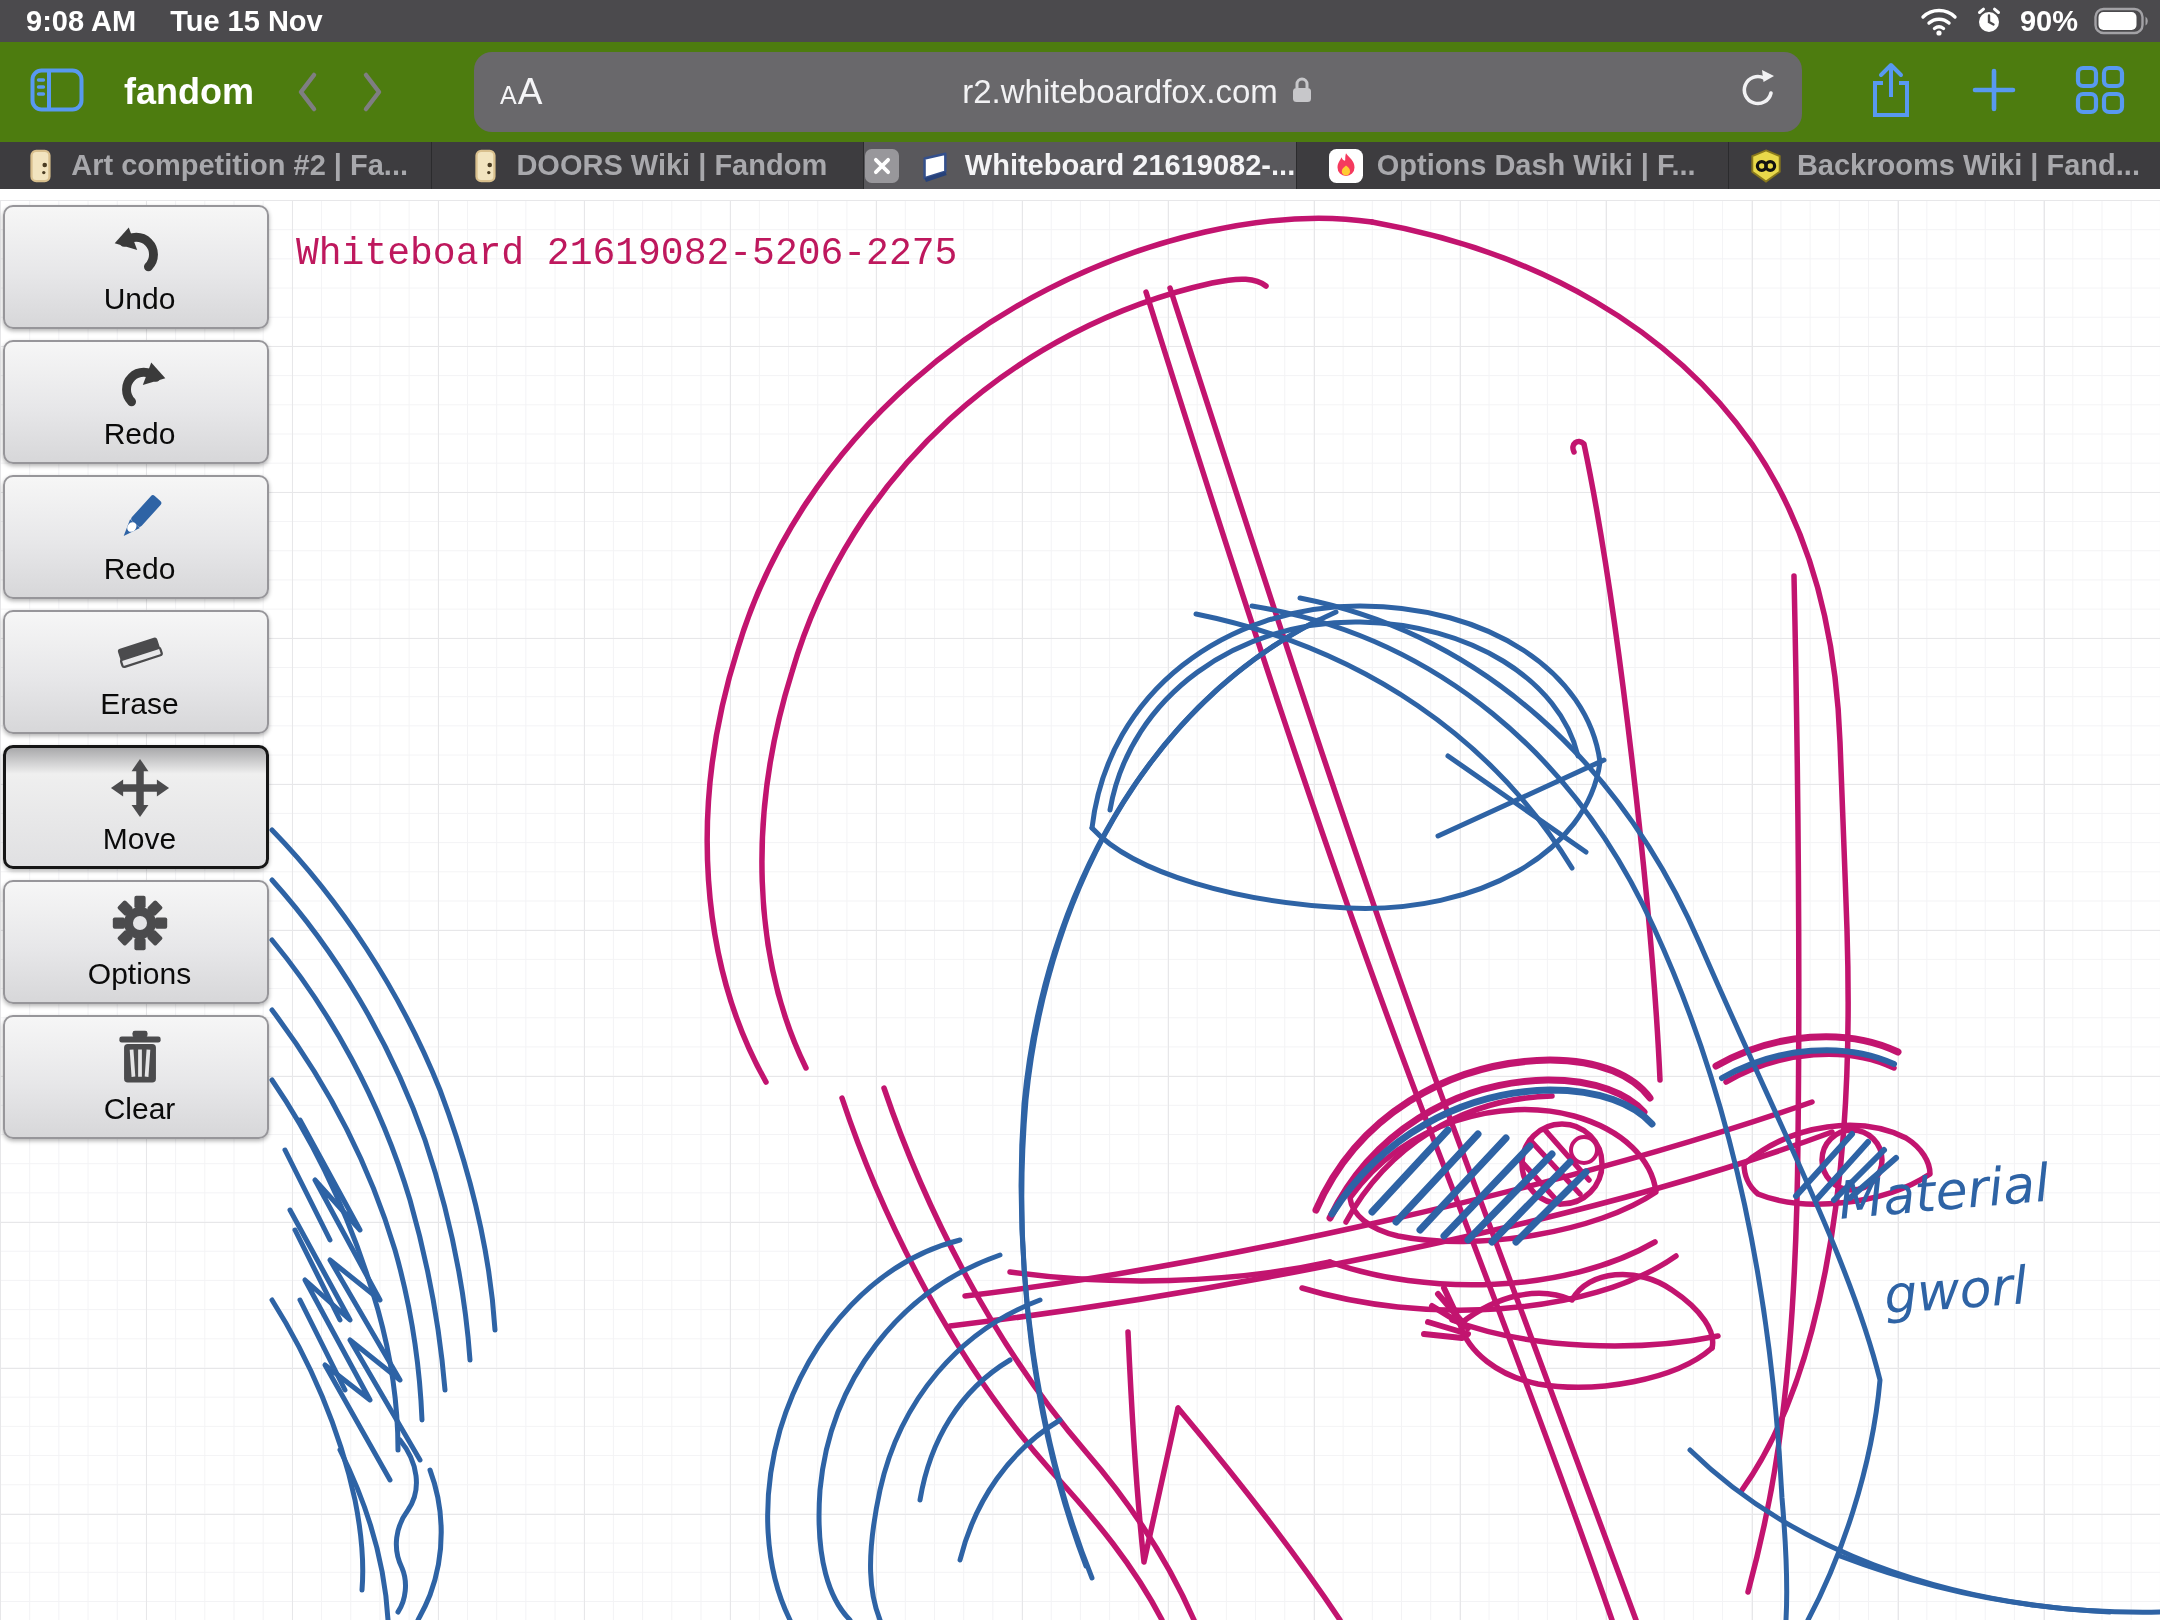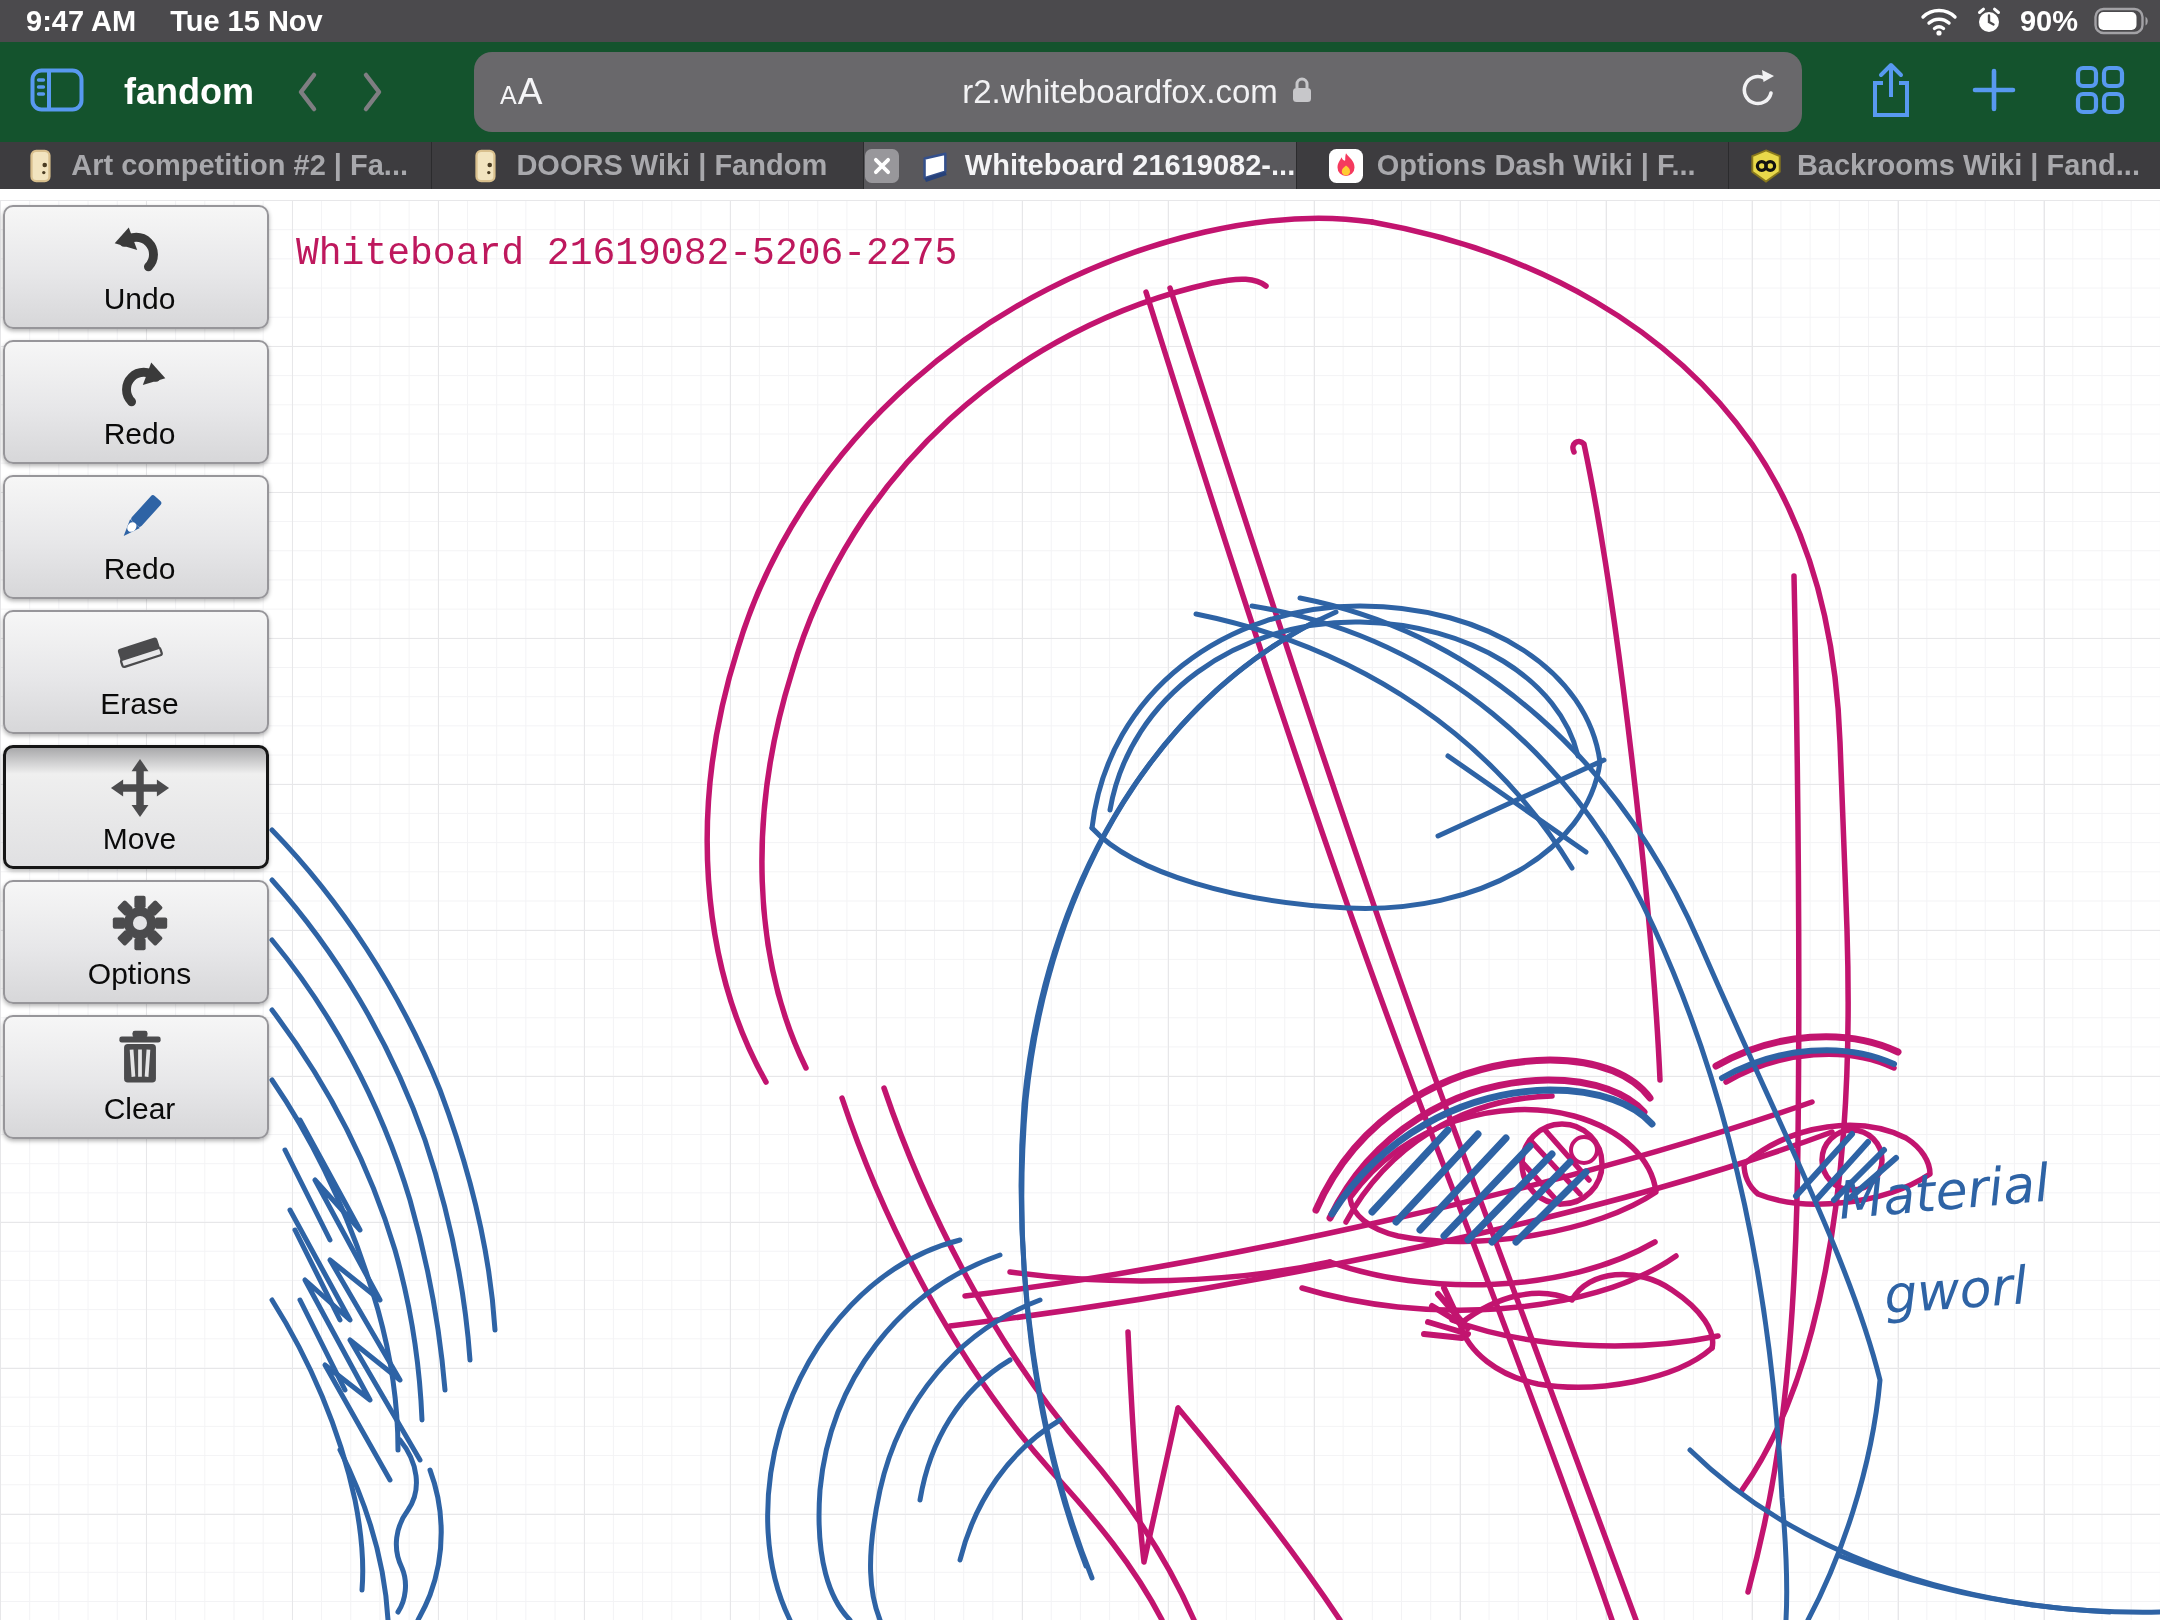--- a/index.html
+++ b/index.html
@@ -16,21 +16,21 @@
   .stage{position:relative;width:2160px;height:1620px;overflow:hidden;}
 
   
   .statusbar{position:absolute;left:0;top:0;width:2160px;height:42px;background:#4b4a4d;
     display:flex;align-items:center;color:#fff;z-index:40;}
   .statusbar .left{display:flex;gap:34px;margin-left:26px;font-size:29px;font-weight:600;}
   .statusbar .right{margin-left:auto;display:flex;align-items:center;gap:16px;margin-right:10px;
     font-size:29px;font-weight:600;}
   .statusbar svg{display:block;}
 
-  .toolbar{position:absolute;left:0;top:42px;width:2160px;height:100px;background:#14532d;z-index:40;}
+  .toolbar{position:absolute;left:0;top:42px;width:2160px;height:100px;background:#4d7c0f;z-index:40;}
   .tb-left{position:absolute;left:30px;top:0;height:100px;display:flex;align-items:center;gap:40px;}
   .app-label{color:#fff;font-size:36px;font-weight:700;}
   .chev{width:26px;height:44px;}
   .urlfield{position:absolute;left:474px;top:10px;width:1328px;height:80px;background:#69686b;
     border-radius:18px;display:flex;align-items:center;color:#f5f5f7;}
   .reader{margin-left:26px;font-weight:400;letter-spacing:1px;display:flex;align-items:baseline;}
   .reader .a1{font-size:25px;} .reader .a2{font-size:37px;}
   .urlcenter{position:absolute;left:0;right:0;display:flex;justify-content:center;align-items:center;gap:12px;}
   .urltext{font-size:33px;color:#f2f2f4;}
   .reloadbtn{margin-left:auto;margin-right:22px;}
@@ -261,21 +261,21 @@
             <rect x="24" y="3" width="16" height="7" rx="2.5" fill="#4b4b4d"></rect>
             <path d="M23 23 L25 52 M32 23 L32 52 M41 23 L39 52" stroke="#e4e4e6" stroke-width="4"></path>
           </svg>
         </span>
     <span class="tname">Clear</span>
   </div>
 </div>
 
   <div class="statusbar">
     <div class="left">
-      <span>9:47 AM</span>
+      <span>9:08 AM</span>
       <span>Tue 15 Nov</span>
     </div>
     <div class="right">
       <span>
         <svg width="38" height="30" viewBox="0 0 38 30">
           <path d="M3 11 A 23 23 0 0 1 35 11" fill="none" stroke="#fff" stroke-width="3.4" stroke-linecap="round"></path>
           <path d="M9 17 A 15 15 0 0 1 29 17" fill="none" stroke="#fff" stroke-width="3.4" stroke-linecap="round"></path>
           <path d="M14.5 22.5 A 7.5 7.5 0 0 1 23.5 22.5" fill="none" stroke="#fff" stroke-width="3.4" stroke-linecap="round"></path>
           <circle cx="19" cy="27" r="2.6" fill="#fff"></circle>
         </svg>

